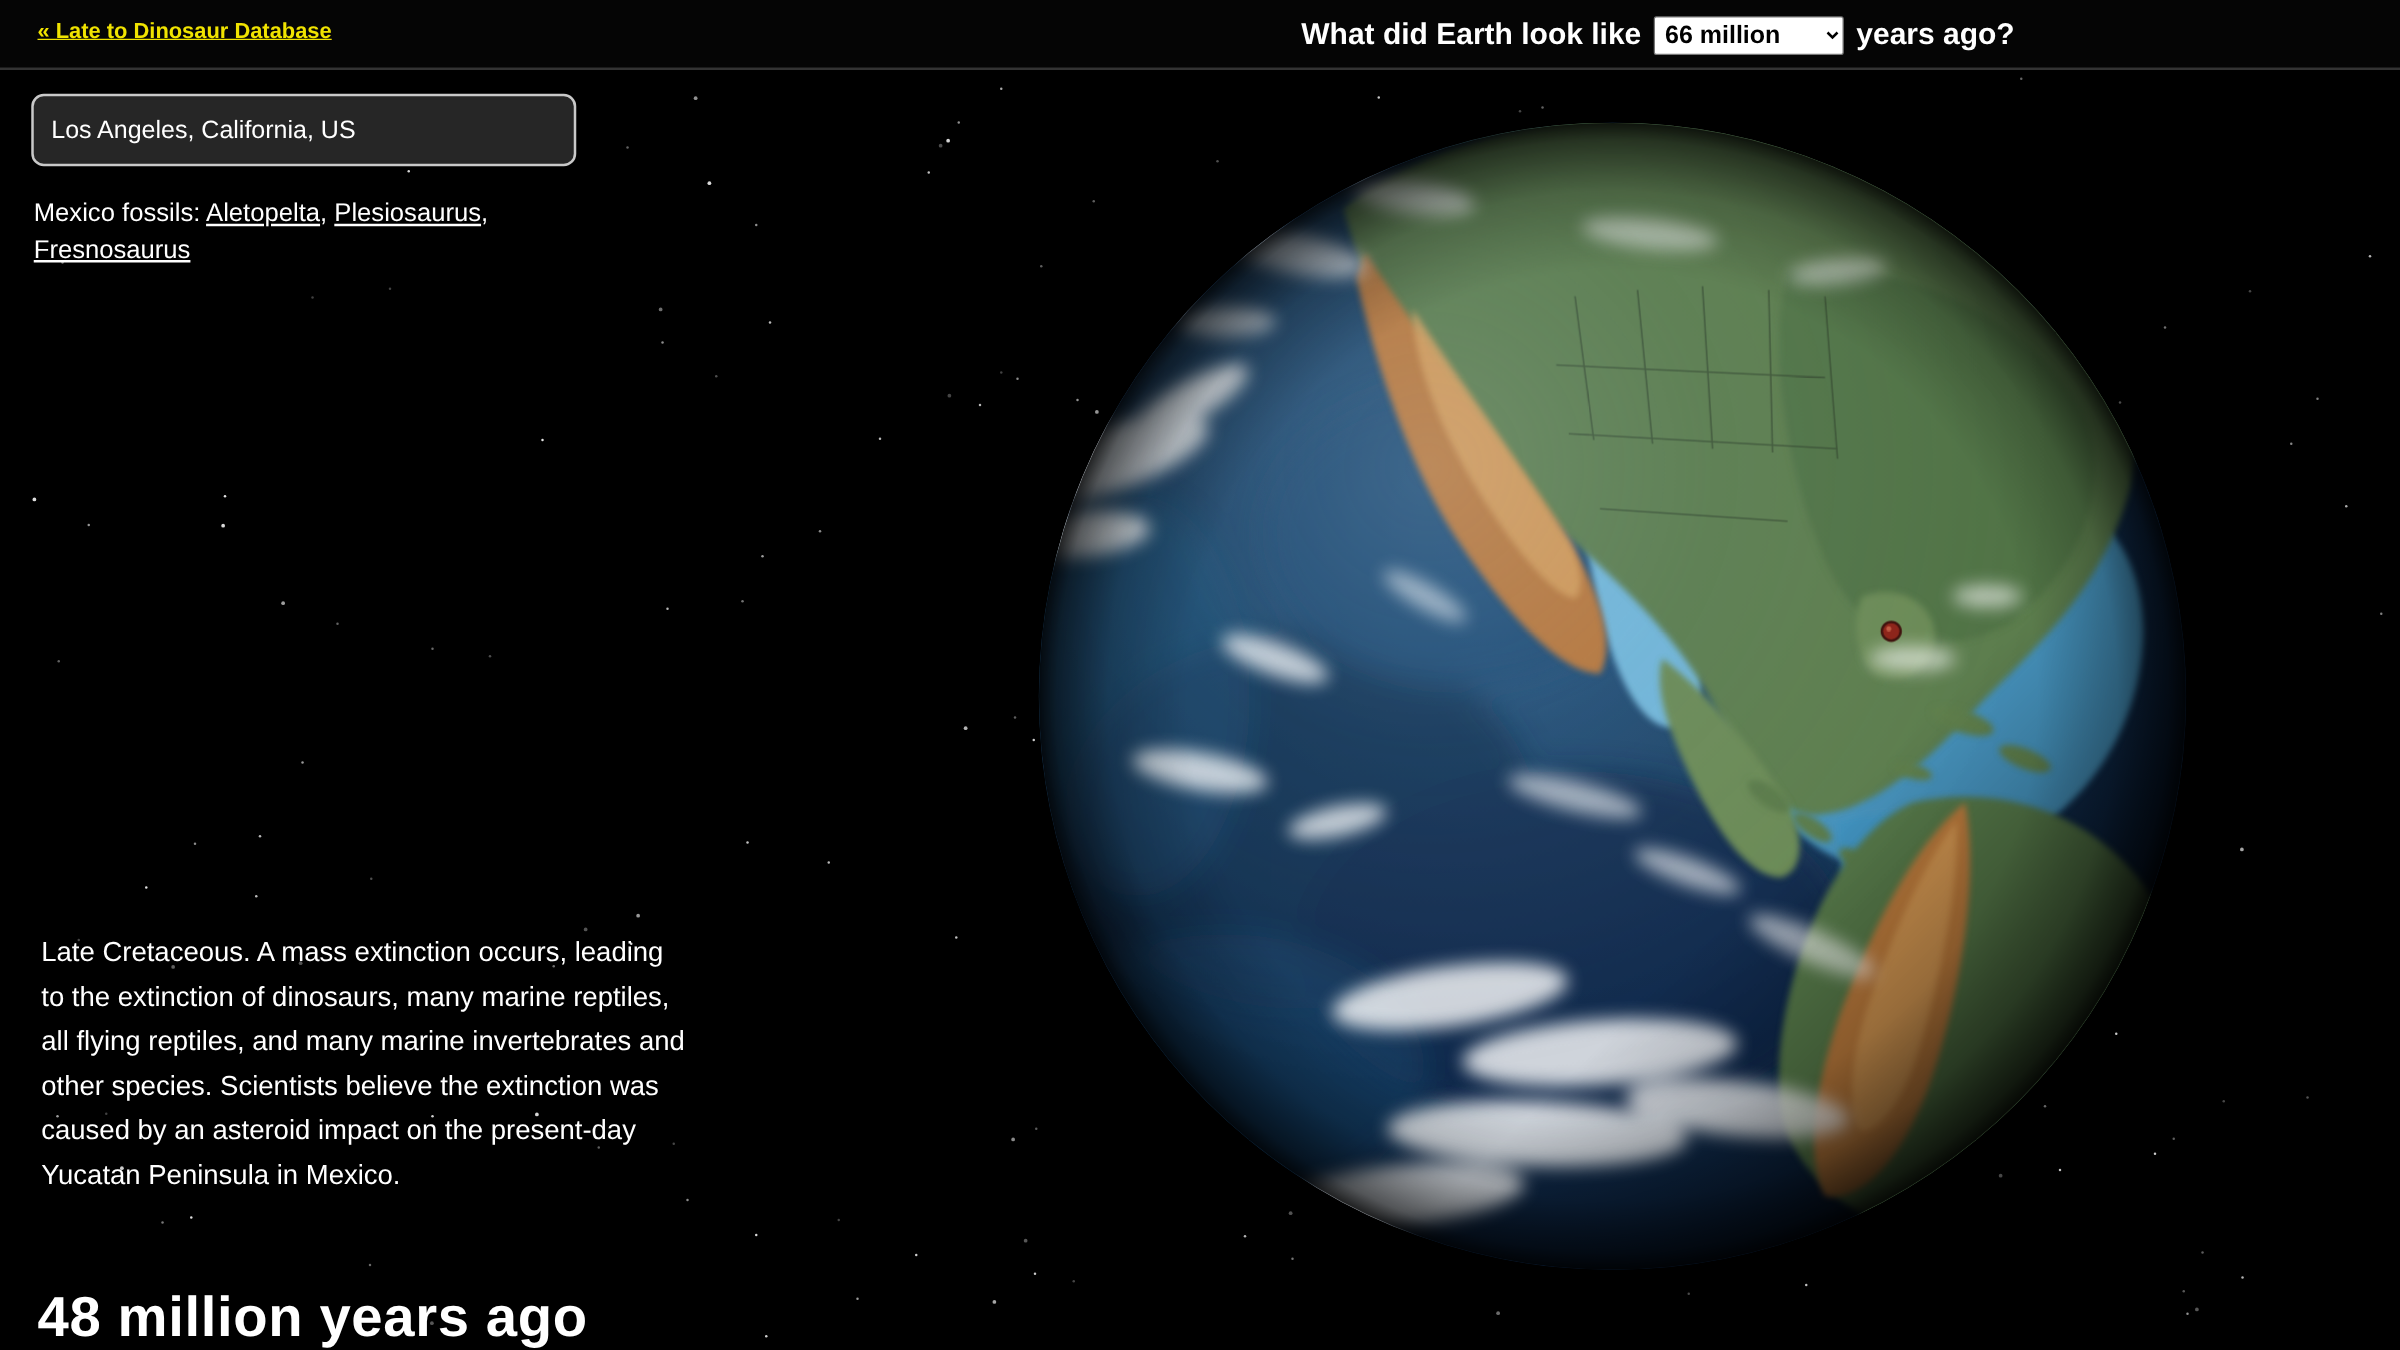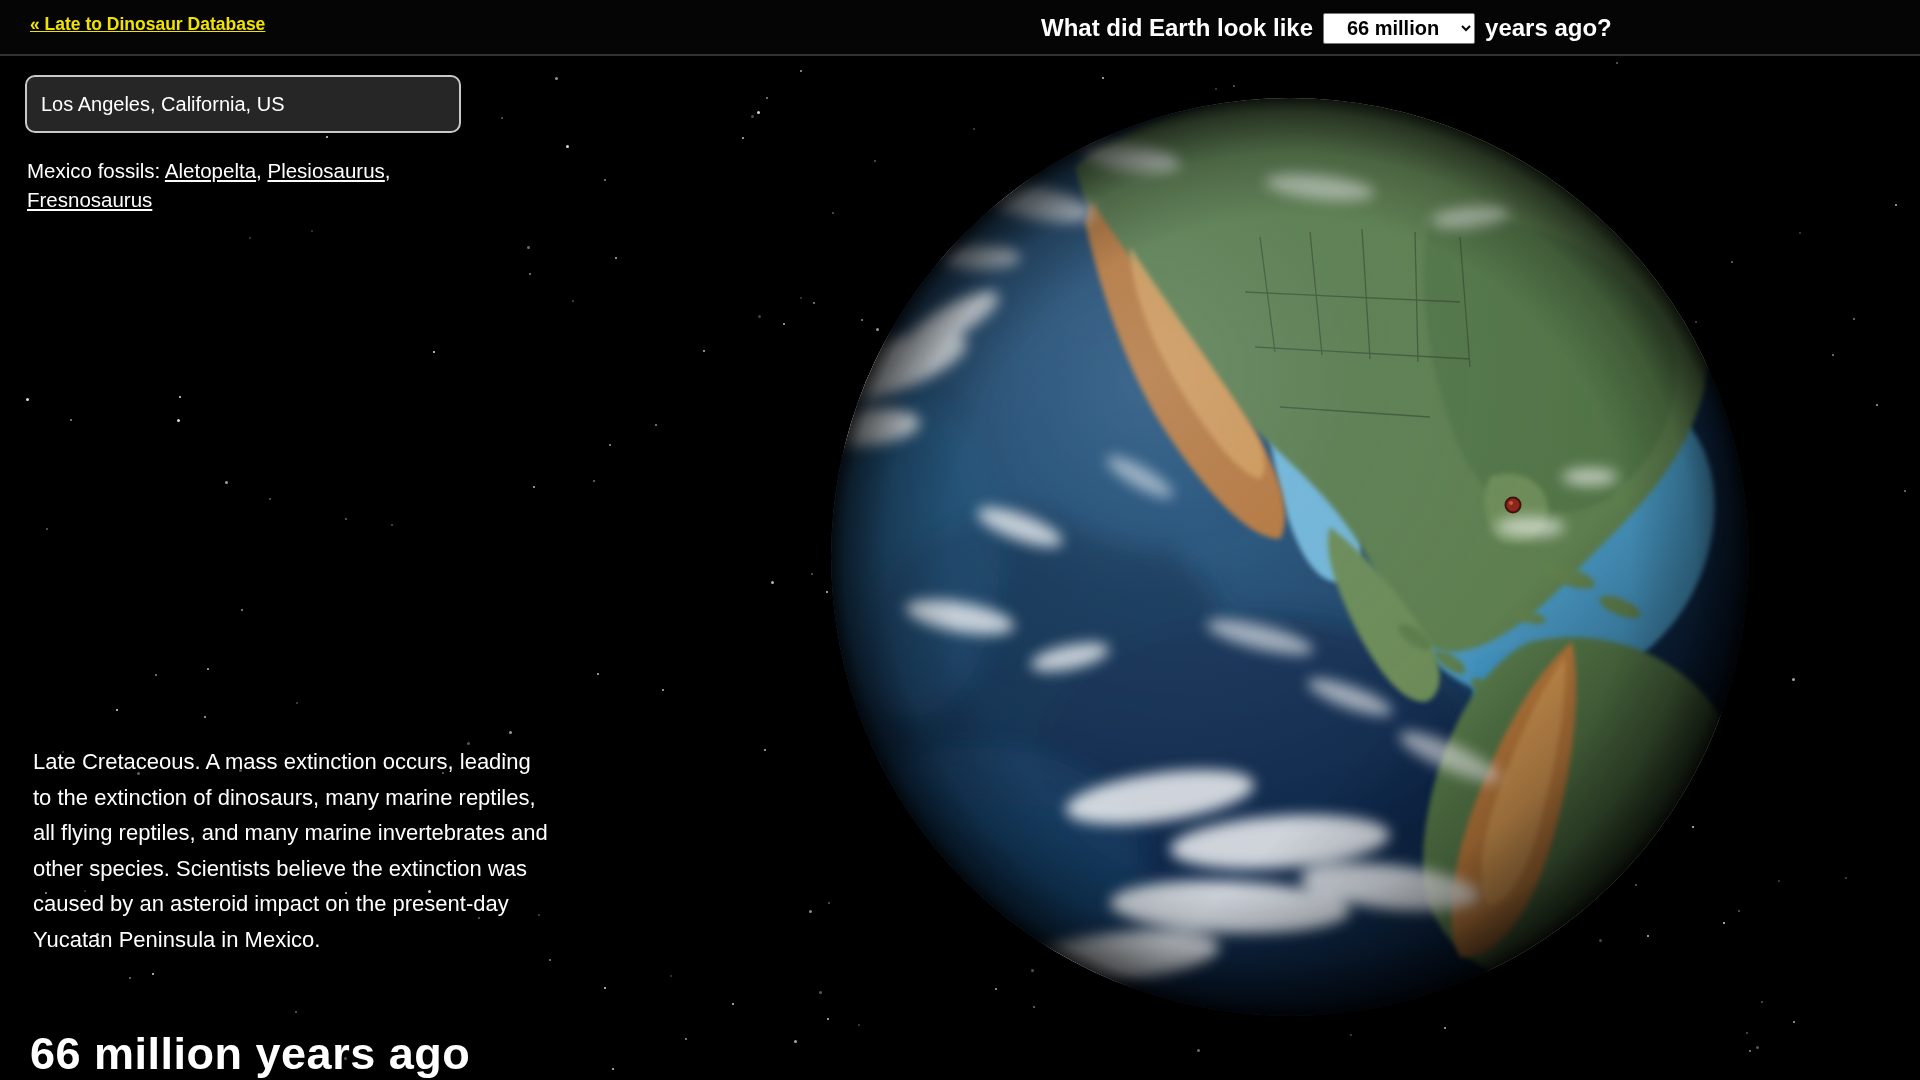--- a/index.html
+++ b/index.html
@@ -32,21 +32,20 @@
   }
   .title-text { font-size: 24px; font-weight: bold; color: #fff; }
   .time-select {
     height: 31px; width: 152px;
     font-family: "Liberation Sans", sans-serif;
     font-size: 20px; font-weight: bold;
     background: #fff; color: #000;
     border: 1px solid #777; border-radius: 2px;
     padding: 0 4px;
     cursor: pointer;
-    text-align: center;
   }
 
   
   #stars { position: absolute; inset: 0; z-index: 1; }
   .star { position: absolute; background: #fff; border-radius: 50%; }
 
   
   .left-panel { position: absolute; left: 0; top: 56px; z-index: 20; }
   .location-box {
     position: absolute; left: 25px; top: 19px;
@@ -270,21 +269,21 @@
   </div>
 </div>
 
 <div class="left-panel">
   <input class="location-box" type="text" value="Los Angeles, California, US" style="">
   <div class="fossils">
     <span>Mexico fossils:</span>
     <span id="fossilLinks"> <a href="#">Aletopelta</a>, <a href="#">Plesiosaurus</a>, <a href="#">Fresnosaurus</a></span>
   </div>
   <div class="era-description">Late Cretaceous. A mass extinction occurs, leading to the extinction of dinosaurs, many marine reptiles, all flying reptiles, and many marine invertebrates and other species. Scientists believe the extinction was caused by an asteroid impact on the present-day Yucatan Peninsula in Mexico.</div>
-  <div class="era-heading">66 million years ago</div>
+  <div class="era-heading">48 million years ago</div>
 </div>
 
 <div class="globe-wrap">
   <svg width="920" height="920" viewBox="0 0 920 920">
     <defs>
       <clipPath id="globeClip">
           <circle cx="460" cy="460" r="459"></circle>
         </clipPath>
 
       <radialGradient id="oceanGrad" cx="40%" cy="36%" r="75%">

